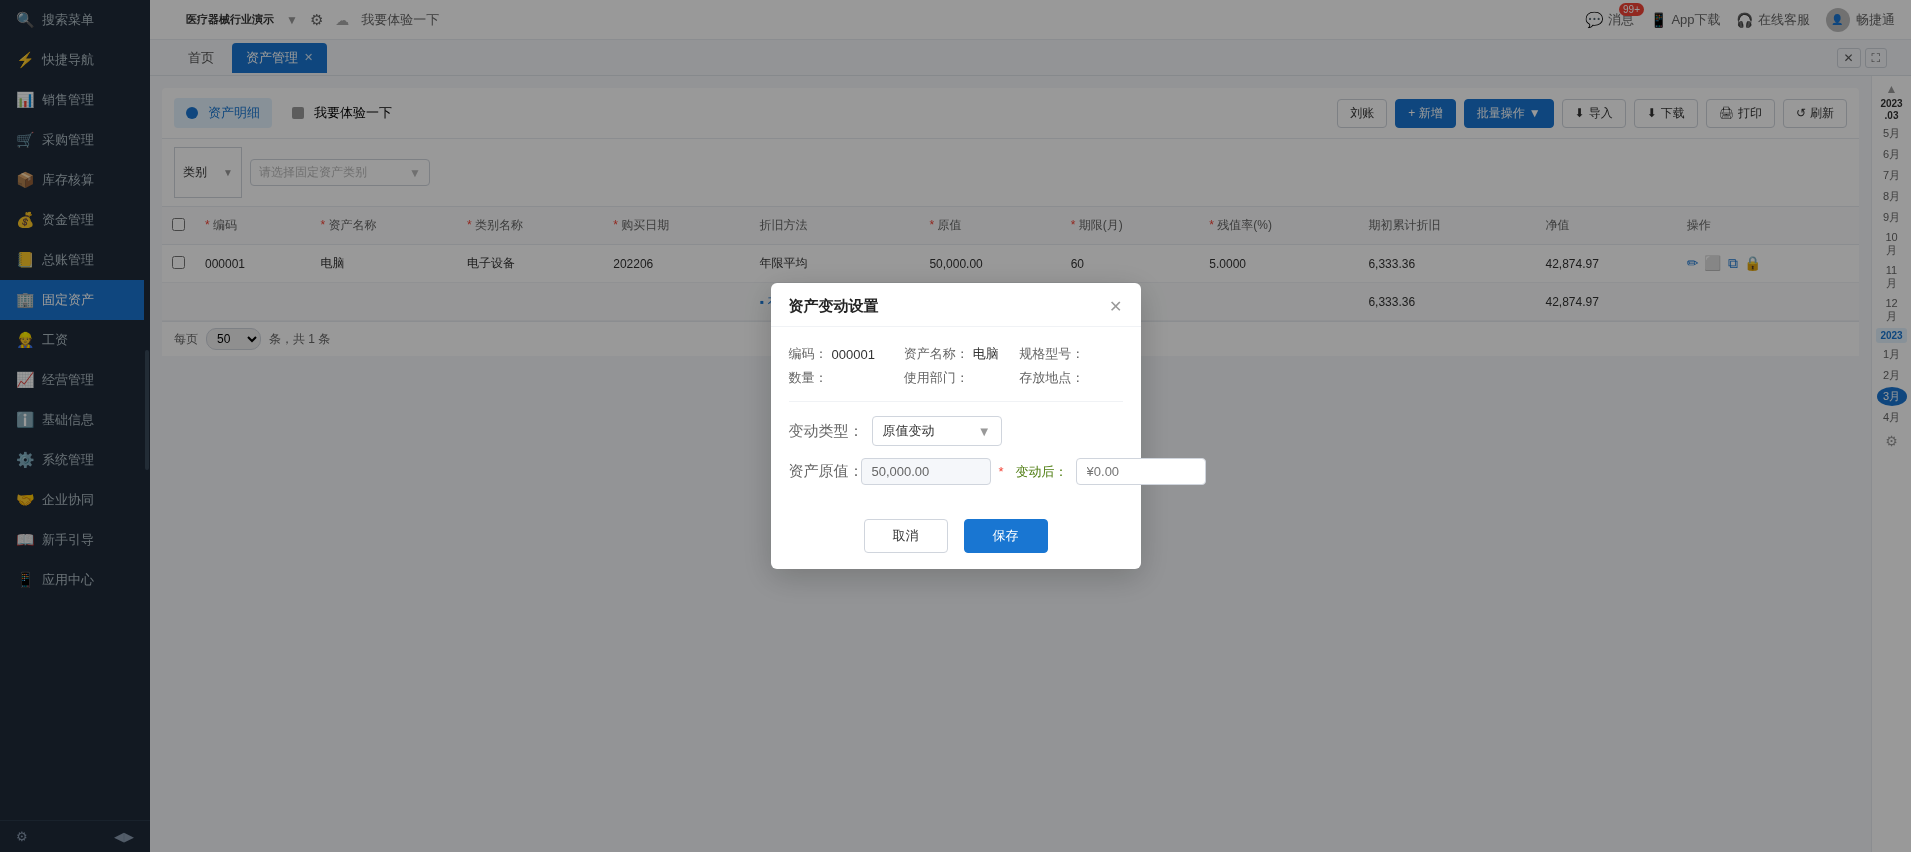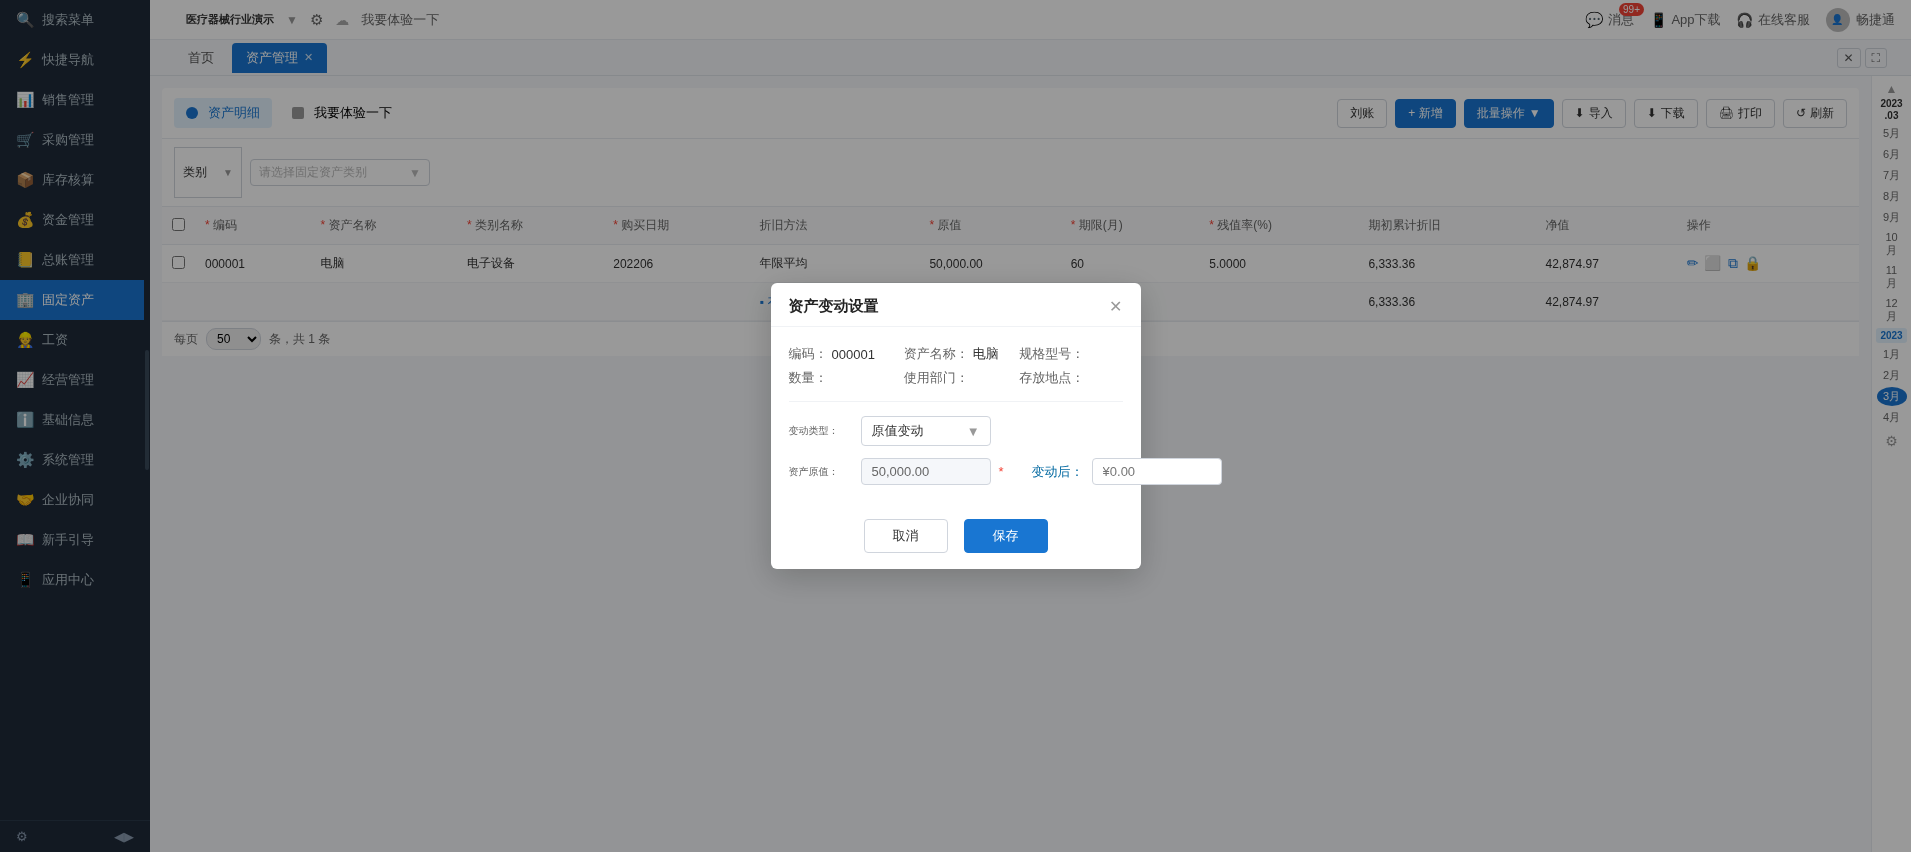--- a/index.html
+++ b/index.html
@@ -84,21 +84,21 @@
     .modal-header { padding: 14px 18px 10px; display: flex; align-items: center; justify-content: space-between; border-bottom: 1px solid #f0f2f5; }
     .modal-title { font-size: 15px; font-weight: 600; color: #222; }
     .modal-close { color: #999; cursor: pointer; font-size: 16px; }
     .modal-body { padding: 18px 18px 12px; }
     .modal-info-grid { display: grid; grid-template-columns: 1fr 1fr 1fr; gap: 6px 12px; margin-bottom: 14px; }
     .modal-info-row { display: flex; align-items: center; gap: 4px; font-size: 13px; color: #333; }
     .modal-info-label { color: #666; white-space: nowrap; }
     .modal-info-value { color: #333; }
     .modal-divider { border: none; border-top: 1px solid #f0f2f5; margin: 10px 0 14px; }
     .modal-field-row { display: flex; align-items: center; gap: 8px; margin-bottom: 12px; }
-    .modal-field-label { color: #666; font-size: 10px; min-width: 64px; white-space: nowrap; }
+    .modal-field-label { color: #666; font-size: 15px; min-width: 64px; white-space: nowrap; }
     .modal-select { border: 1px solid #d0d5dd; border-radius: 4px; padding: 5px 10px; font-size: 13px; color: #333; background: #fff; min-width: 130px; display: flex; align-items: center; justify-content: space-between; gap: 8px; cursor: pointer; }
     .modal-input { border: 1px solid #d0d5dd; border-radius: 4px; padding: 5px 10px; font-size: 13px; color: #333; background: #fff; min-width: 130px; }
     .modal-input-required { border: 1px solid #d0d5dd; border-radius: 4px; padding: 5px 10px; font-size: 13px; color: #bbb; background: #fff; min-width: 130px; }
     .required-star { color: #f44336; }
     .modal-footer { padding: 10px 18px 16px; display: flex; justify-content: center; gap: 16px; }
     .modal-cancel-btn { padding: 7px 28px; border-radius: 4px; border: 1px solid #d0d5dd; background: #fff; color: #333; font-size: 13px; cursor: pointer; }
     .modal-save-btn { padding: 7px 28px; border-radius: 4px; border: 1px solid #1976d2; background: #1976d2; color: #fff; font-size: 13px; cursor: pointer; }
   </style>
 </head>
 <body>
@@ -416,21 +416,21 @@
         <div class="modal-select">
           <span>原值变动</span>
           <span style="color:#999;">▼</span>
         </div>
       </div>
 
       <div class="modal-field-row">
         <span class="modal-field-label">资产原值：</span>
         <input class="modal-input" type="text" value="50,000.00" readonly="" style="background: rgb(245, 247, 250); color: rgb(102, 102, 102);">
         <span class="required-star">*</span>
-        <span style="color:#0369a1;white-space:nowrap;margin-left:20px;">变动后：</span>
+        <span style="color:#4d7c0f;white-space:nowrap;margin-left:4px;">变动后：</span>
         <input class="modal-input-required" type="text" placeholder="¥0.00" style="">
       </div>
     </div>
 
     <div class="modal-footer">
       <button class="modal-cancel-btn">
         <span>取消</span>
       </button>
       <button class="modal-save-btn">
         <span>保存</span>

